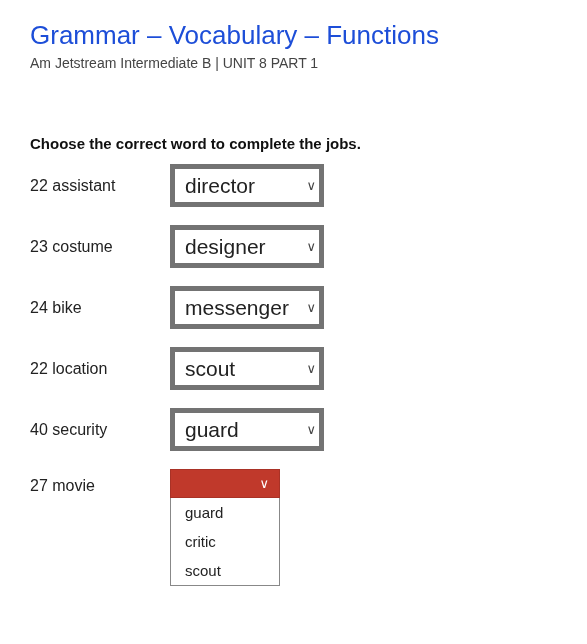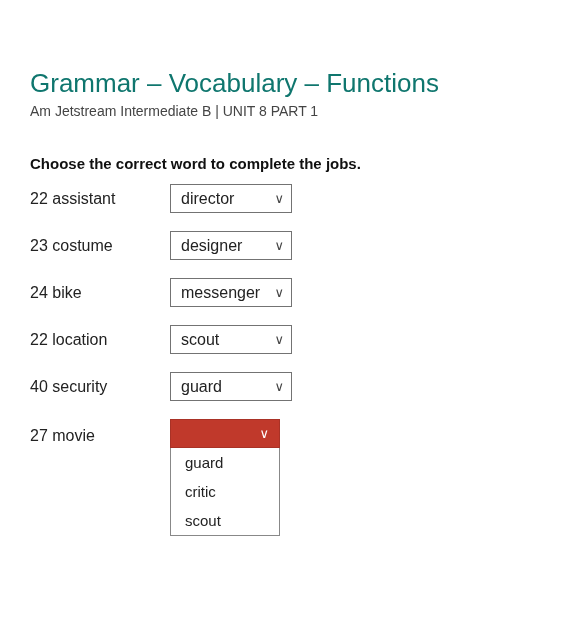--- a/index.html
+++ b/index.html
@@ -14,28 +14,27 @@
       color: #222;
       padding: 20px 30px;
       width: 587px;
       min-height: 644px;
     }
 
     .page-title {
       font-size: 26px;
       font-weight: 400;
       margin-bottom: 4px;
-      color: #0f766e;
-      margin-top: 48px;
+      color: #1d4ed8;
     }
 
     .page-subtitle {
       font-size: 14px;
       color: #444;
-      margin-bottom: 36px;
+      margin-bottom: 64px;
     }
 
     .instructions {
       font-size: 15px;
       font-weight: bold;
       margin-bottom: 12px;
       color: #111;
     }
 
     .exercise-list {
@@ -57,24 +56,24 @@
 
     .dropdown-wrapper {
       position: relative;
       display: inline-flex;
       align-items: center;
     }
 
     .dropdown-select {
       appearance: none;
       -webkit-appearance: none;
-      border: 1px solid #737373;
+      border: 5px solid #737373;
       background: #fff;
       padding: 5px 30px 5px 10px;
-      font-size: 16px;
+      font-size: 21px;
       color: #222;
       cursor: pointer;
       outline: none;
     }
 
     .dropdown-arrow {
       position: absolute;
       right: 8px;
       pointer-events: none;
       font-size: 13px;

